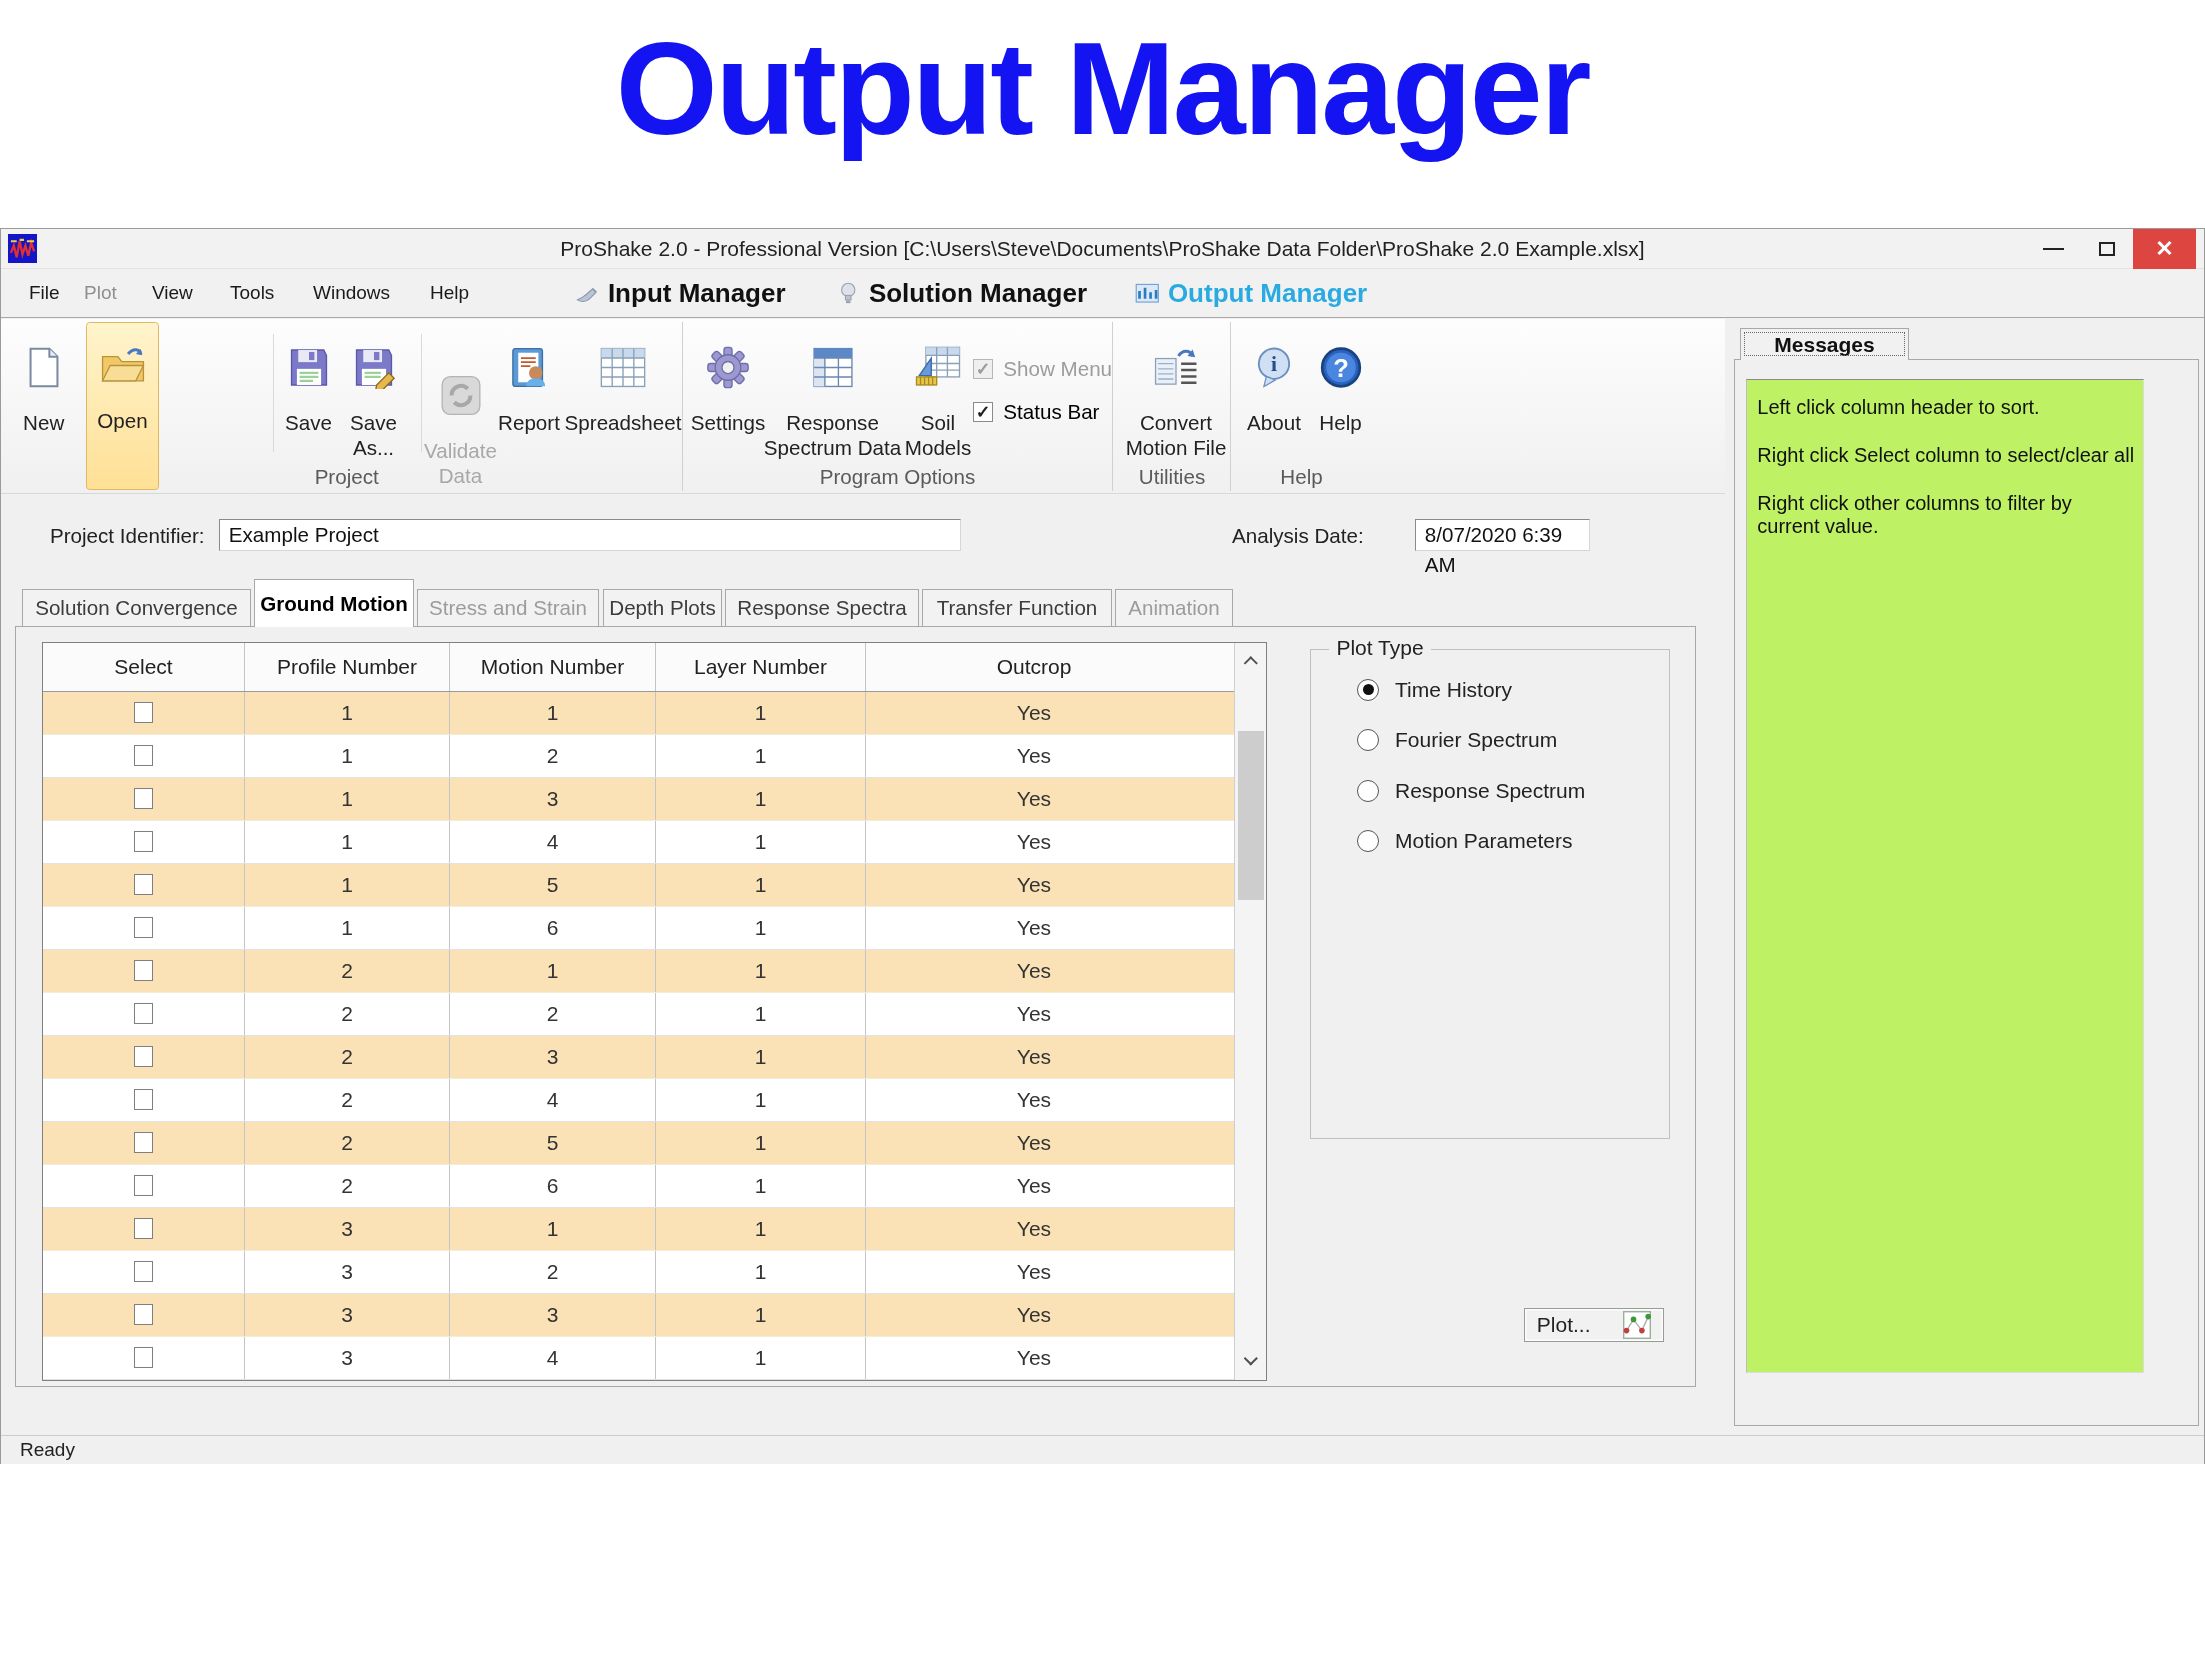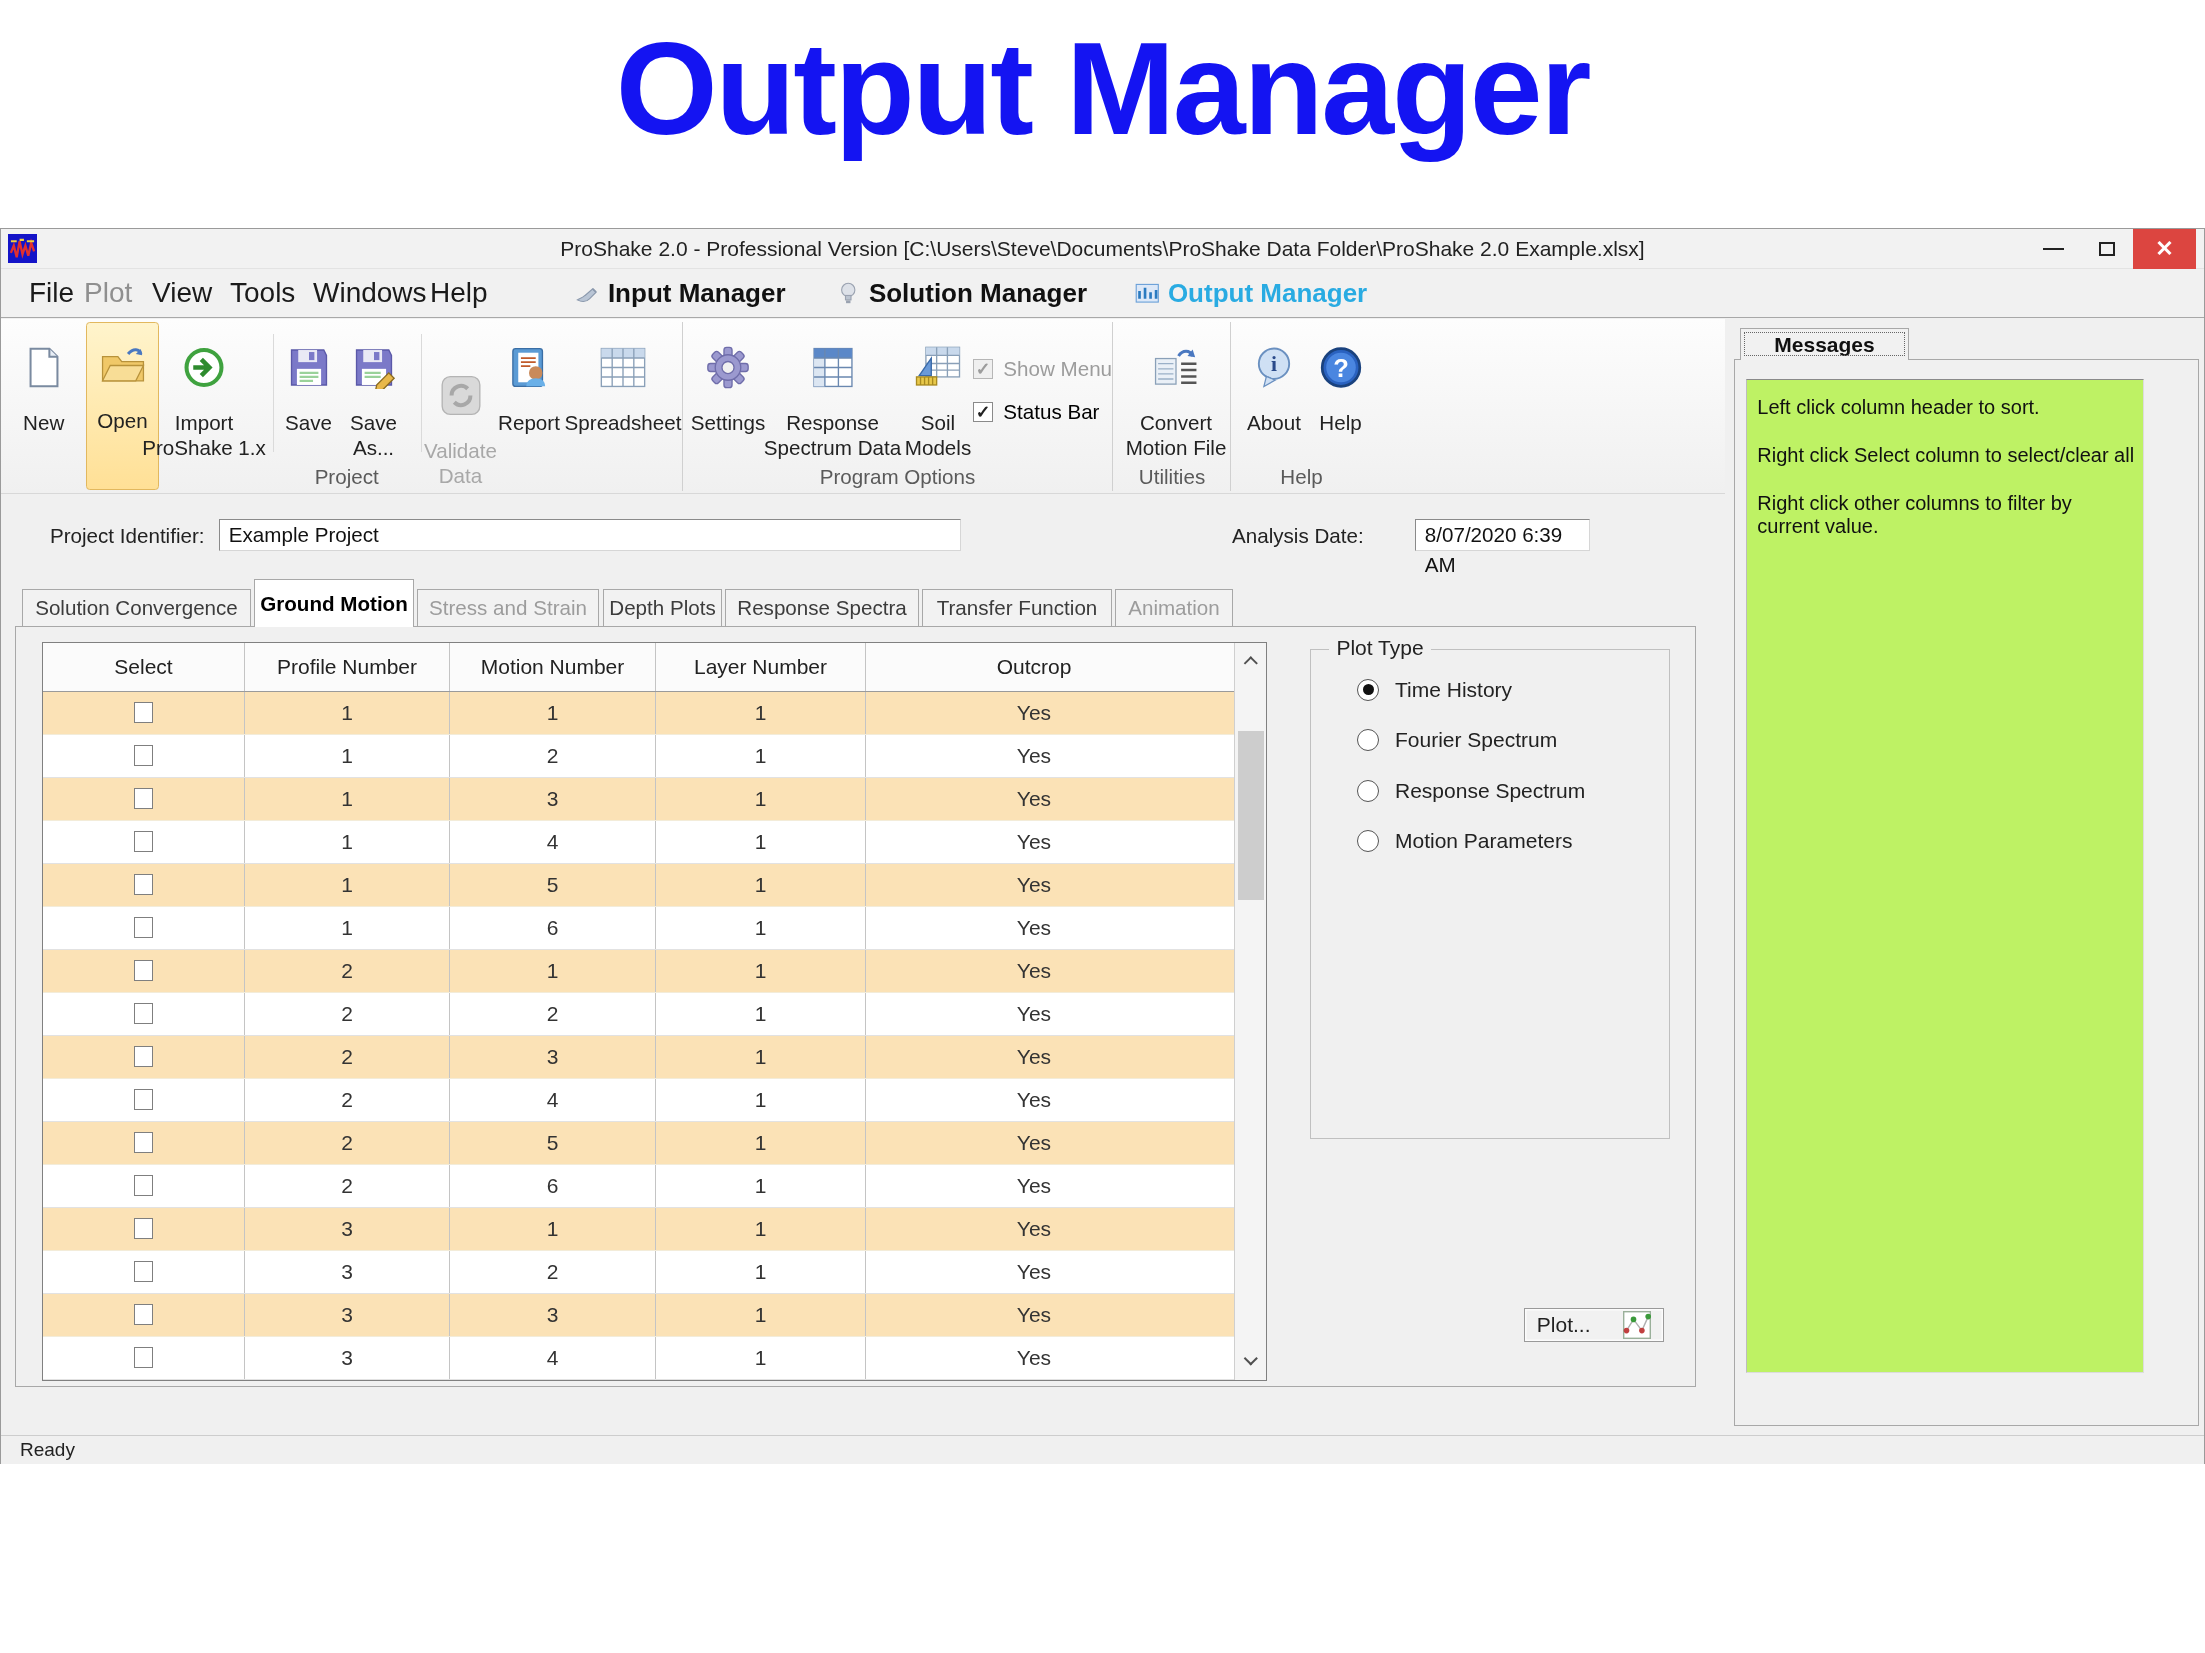--- a/index.html
+++ b/index.html
@@ -20,21 +20,21 @@
 .wbtn { position:absolute; top:0; height:40px; display:flex; align-items:center; justify-content:center; cursor:default; }
 .wmin { left:2026px; width:53px; }
 .wmin i { width:20.6px; height:2.9px; background:#222; }
 .wrest { left:2079px; width:53px; }
 .wrest i { position:relative; width:16px; height:14.7px; border:2.2px solid #222; background:#f2f2f2; }
 .wrest i::before { content:""; position:absolute; left:2.9px; top:-6.6px; width:16px; height:14.7px; border:2.2px solid #222; z-index:-1; }
 .wclose { left:2132px; width:63px; background:#dc4540; color:#fff; font-size:22px; font-weight:bold; }
 
 
 .menubar { position:absolute; top:40px; left:0; right:0; height:49px; background:#f1f1f1; border-bottom:1.5px solid #a8a8a8; }
-.mitem { position:absolute; top:0; height:48px; line-height:48px; font-size:28px; color:#1a1a1a; }
+.mitem { position:absolute; top:0; height:48px; line-height:48px; font-size:19px; color:#1a1a1a; }
 .mitem.dis { color:#8f8f8f; }
 .mgr { position:absolute; top:0; height:48px; display:flex; align-items:center; gap:7.4px; }
 .mgr .lbl { font-size:26px; font-weight:bold; color:#111; }
 .mgr.active .lbl { color:#29abe2; }
 .mgr svg { width:26.5px; height:26.5px; }
 
 
 .toolbar { position:absolute; top:90px; left:0; width:1724px; height:175px;
   background:linear-gradient(#fdfdfd,#f0f0f0); border-bottom:1.5px solid #d8d8d8; }
 .tbtn { position:absolute; top:5.9px; height:163px; display:flex; flex-direction:column; align-items:center; font-size:20.6px; color:#222; }
@@ -181,30 +181,20 @@
             <svg viewBox="0 0 36 32">
               <path d="M2 9h12l3 4h17v15H2z" fill="#f0c868" stroke="#b8923a"></path>
               <path d="M2 28l6-12h26l-6 12z" fill="#f8dd96" stroke="#b8923a"></path>
               <path d="M22 7c4-5 9-4 10 0" fill="none" stroke="#4a78c0" stroke-width="2.4"></path>
               <path d="M32 3l1 5-5-1z" fill="#4a78c0"></path>
             </svg>
           </span>
         <span class="tlabel">Open</span>
       </div>
 
-      <div class="tbtn" style="left:144px;width:118px">
-        <span class="ticon">
-            <svg viewBox="0 0 32 32">
-              <circle cx="16" cy="16" r="13" fill="#fff" stroke="#3fa23f" stroke-width="3"></circle>
-              <path d="M8 16h10M14 10l6 6-6 6" stroke="#2e8b2e" stroke-width="3.4" fill="none"></path>
-            </svg>
-          </span>
-        <span class="tlabel">Import</span>
-        <span class="tlabel">ProShake 1.x</span>
-      </div>
 
       <div class="vsep" style="left:272px"></div>
 
       <div class="tbtn" style="left:281px;width:53px">
         <span class="ticon">
             <svg viewBox="0 0 32 32">
               <path d="M3 3h24l2 4v22H3z" fill="#7b79c8" stroke="#5a58a8"></path>
               <rect x="8" y="3" width="14" height="9" fill="#e9e9f5"></rect>
               <rect x="16" y="4.5" width="4" height="6" fill="#7b79c8"></rect>
               <rect x="7" y="17" width="18" height="12" fill="#fff"></rect>

